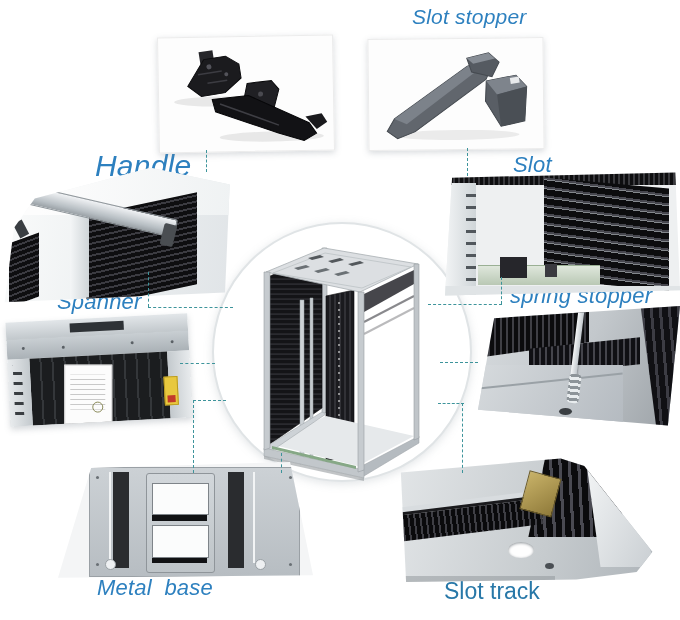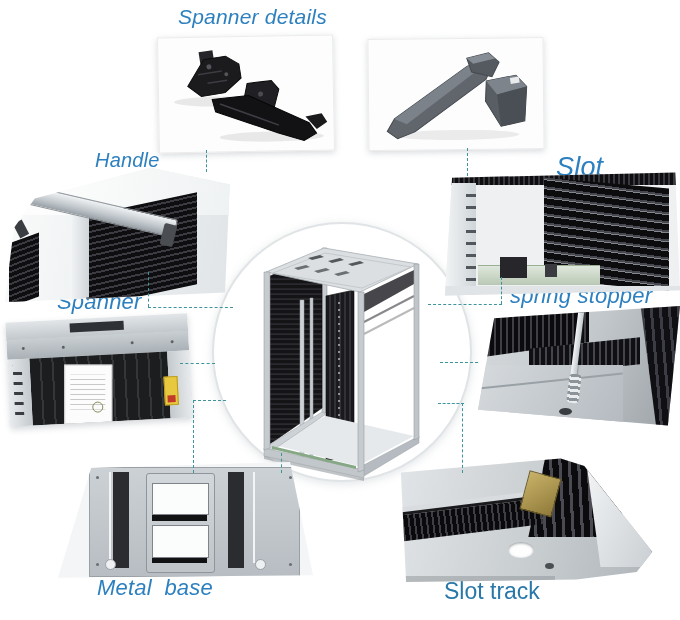--- a/index.html
+++ b/index.html
@@ -47,23 +47,23 @@
   
   #center-circle{position:absolute;left:212px;top:222px;width:256px;height:256px;border-radius:50%;
     background:#fff;border:2px solid #e0e4e6;box-shadow:0 2px 8px rgba(140,150,160,.25);z-index:2;}
   #center-rack{position:absolute;left:246px;top:240px;z-index:3;}
 </style>
 </head>
 <body>
 
 <div id="stage">
 
-  <div class="lbl" style="left:178px;top:5px;">Spanner details</div>
-  <div class="lbl" style="left:95px;top:149px;font-size:20px;text-align:right;">Handle</div>
-  <div class="lbl" style="left:513px;top:152px;font-size:27px;margin-left:43px;">Slot</div>
+  <div class="lbl" style="left:412px;top:5px;">Slot stopper</div>
+  <div class="lbl" style="left:95px;top:149px;font-size:30px;text-align:right;">Handle</div>
+  <div class="lbl" style="left:513px;top:152px;font-size:22px;">Slot</div>
   <div class="lbl" style="left:57px;top:289px;font-size:22px;">Spanner</div>
   <div class="lbl" style="left:510px;top:283px;font-size:22px;">spring stopper</div>
   <div class="lbl" style="left:97px;top:575px;font-size:22px;">Metal  base</div>
   <div class="lbl alt" style="left:444px;top:578px;">Slot track</div>
 
   <div class="vline" style="left:206px;top:150px;height:22px;"></div>
   <div class="vline" style="left:467px;top:148px;height:28px;"></div>
   <div class="vline" style="left:148px;top:272px;height:35px;"></div>
   <div class="hline" style="left:148px;top:307px;width:85px;"></div>
   <div class="vline" style="left:501px;top:277px;height:27px;"></div>

